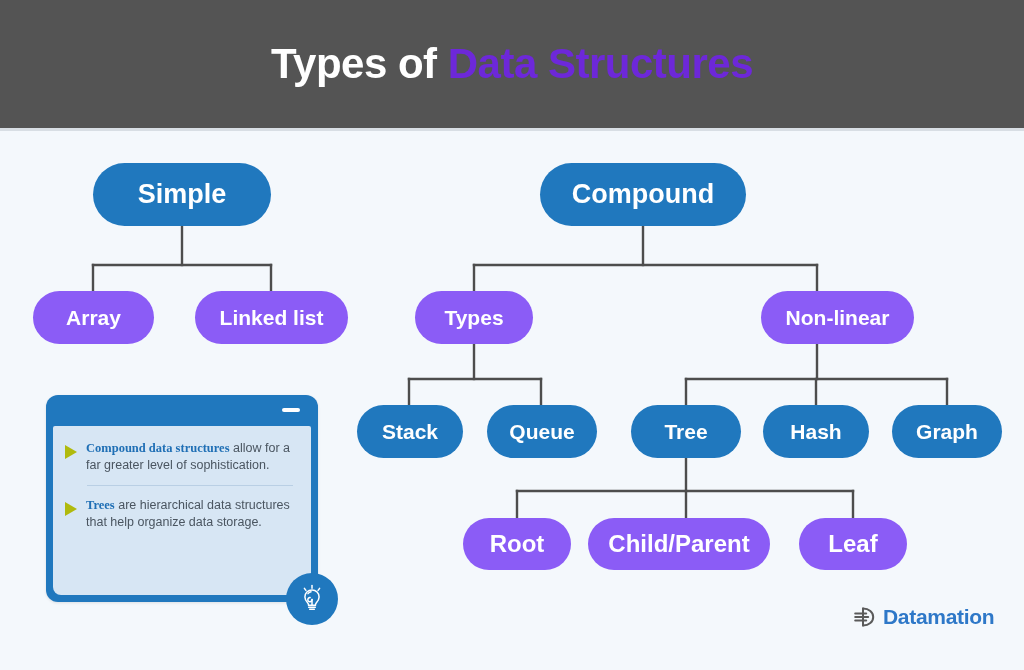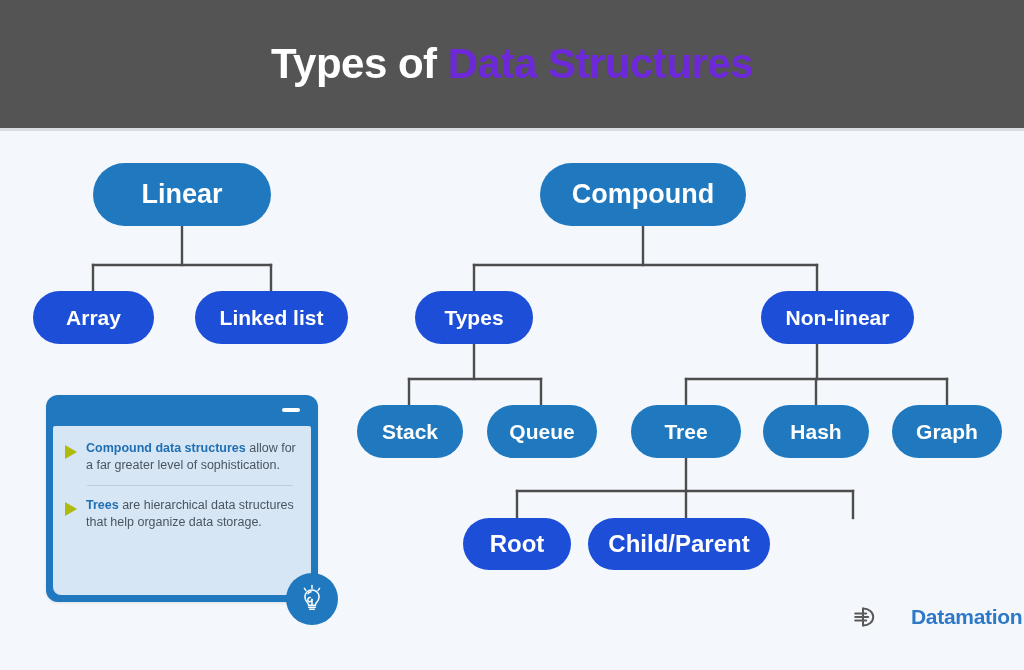--- a/index.html
+++ b/index.html
@@ -67,21 +67,21 @@
     justify-content: center;
     border-radius: 999px;
     color: #ffffff;
     font-weight: bold;
     box-sizing: border-box;
     text-align: center;
     white-space: nowrap;
     line-height: 1;
   }
   .node.blue  { background: #2078be; }
-  .node.green { background: #1d4ed8; }
+  .node.green { background: #8b5cf6; }
 
   .lvl1 { font-size: 27px; height: 63px; }
   .lvl2 { font-size: 21px; height: 53px; }
   .lvl3 { font-size: 21px; height: 53px; }
   .lvl4 { font-size: 24px; height: 52px; }
 
   
   #info-card {
     position: absolute;
     left: 46px; top: 395px;
@@ -130,20 +130,21 @@
     border-left: 12px solid #b0ba0d;
   }
   .bullet-text {
     font-size: 12.5px;
     line-height: 1.35;
     color: #4a5560;
   }
   .bullet-text .lead {
     color: #1f6fb5;
     font-weight: bold;
+    font-family: Liberation Serif, serif;
   }
   #info-divider {
     height: 1px;
     background: #b9cfe4;
     margin: 11px 4px 11px 22px;
   }
   #bulb-badge {
     position: absolute;
     left: 286px; top: 573px;
     width: 52px;
@@ -161,21 +162,20 @@
     left: 852px; top: 604px;
     display: flex;
     align-items: center;
     gap: 5px;
   }
   #logo-text {
     font-size: 21px;
     font-weight: bold;
     color: #2e78c8;
     letter-spacing: -0.3px;
-    margin-left: 28px;
   }
 </style>
 </head>
 <body>
 
 <div id="page">
 
   <div id="header"></div>
   <div id="header-rule"></div>
   <div id="title"><span>Types of </span><span class="accent">Data Structures</span></div>
@@ -205,36 +205,37 @@
       <path d="M947,379 L947,405"></path>
 
       <path d="M686,458 L686,491"></path>
       <path d="M517,491 L853,491"></path>
       <path d="M517,491 L517,518"></path>
       <path d="M686,491 L686,518"></path>
       <path d="M853,491 L853,518"></path>
     </g>
   </svg>
 
-  <div class="node blue lvl1" style="left:93px; top:163px; width:178px;">Linear</div>
+  <div class="node blue lvl1" style="left:93px; top:163px; width:178px;">Simple</div>
   <div class="node blue lvl1" style="left:540px; top:163px; width:206px;">Compound</div>
 
   <div class="node green lvl2" style="left:33px; top:291px; width:121px;">Array</div>
   <div class="node green lvl2" style="left:195px; top:291px; width:153px;">Linked list</div>
   <div class="node green lvl2" style="left:415px; top:291px; width:118px;">Types</div>
   <div class="node green lvl2" style="left:761px; top:291px; width:153px;">Non-linear</div>
 
   <div class="node blue lvl3" style="left:357px; top:405px; width:106px;">Stack</div>
   <div class="node blue lvl3" style="left:487px; top:405px; width:110px;">Queue</div>
   <div class="node blue lvl3" style="left:631px; top:405px; width:110px;">Tree</div>
   <div class="node blue lvl3" style="left:763px; top:405px; width:106px;">Hash</div>
   <div class="node blue lvl3" style="left:892px; top:405px; width:110px;">Graph</div>
 
   <div class="node green lvl4" style="left:463px; top:518px; width:108px;">Root</div>
   <div class="node green lvl4" style="left:588px; top:518px; width:182px;">Child/Parent</div>
+  <div class="node green lvl4" style="left:799px; top:518px; width:108px;">Leaf</div>
 
   <div id="info-card">
     <div id="info-card-header">
       <div id="info-minimize"></div>
     </div>
     <div id="info-body">
 
       <div class="bullet-row">
         <div class="tri"></div>
         <div class="bullet-text"><span class="lead">Compound data structures</span><span> allow for a far greater level of sophistication.</span></div>

